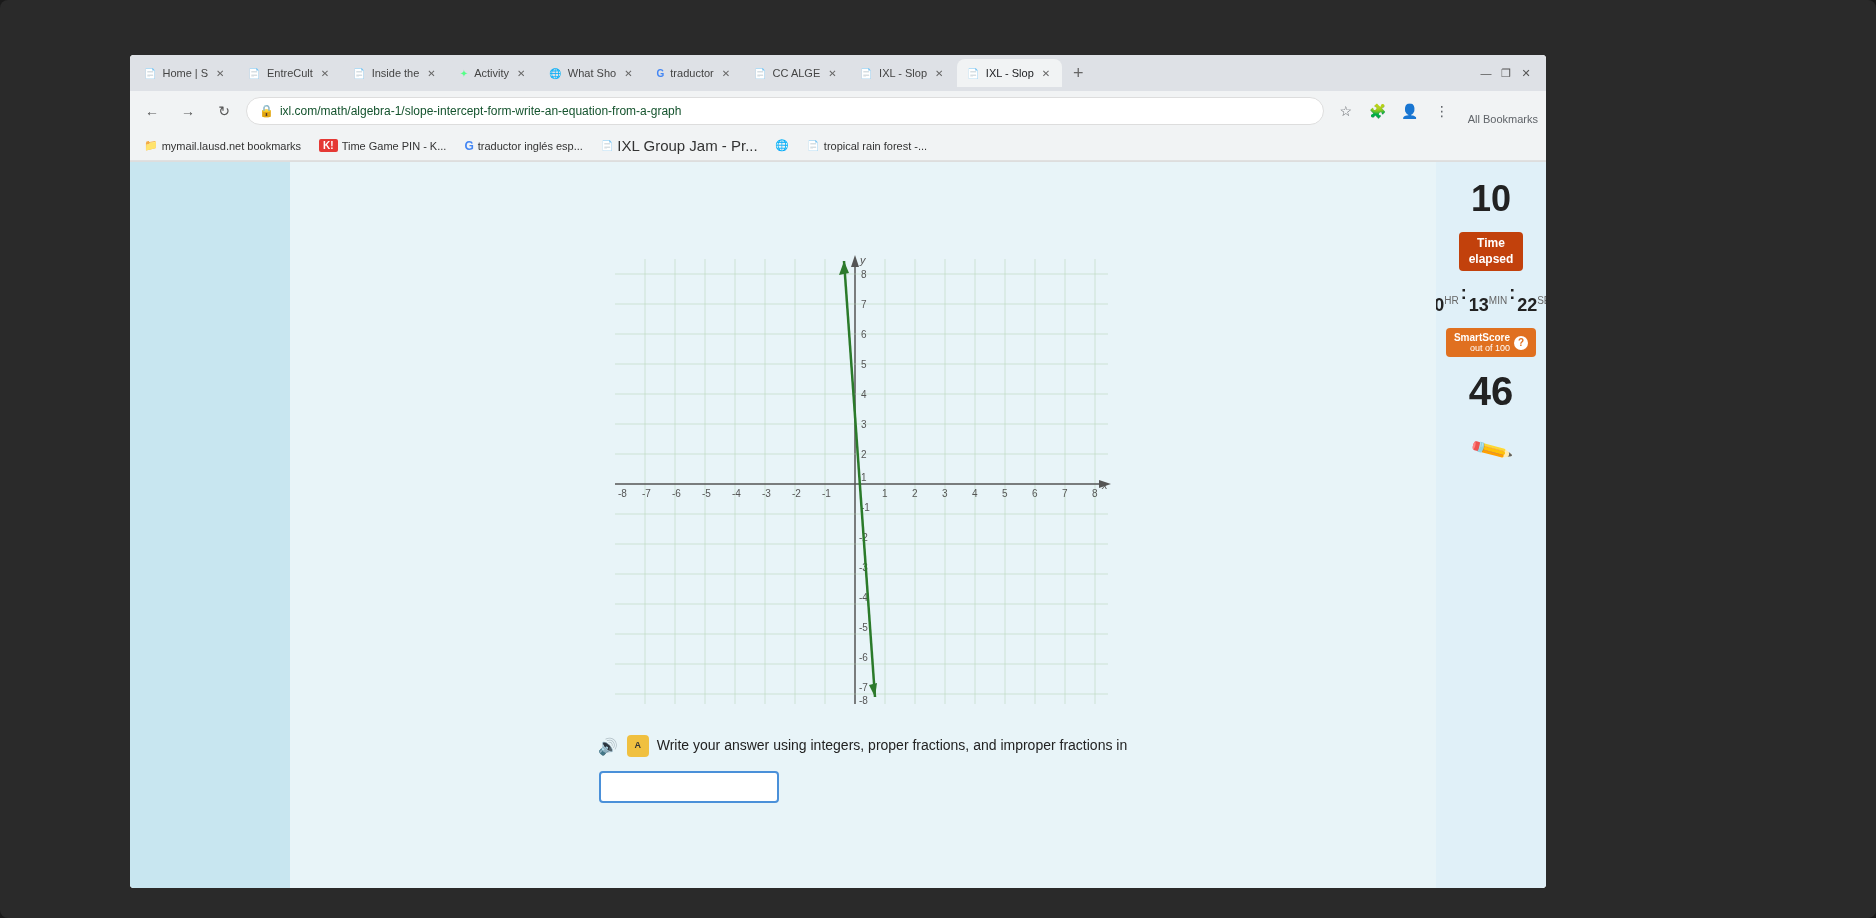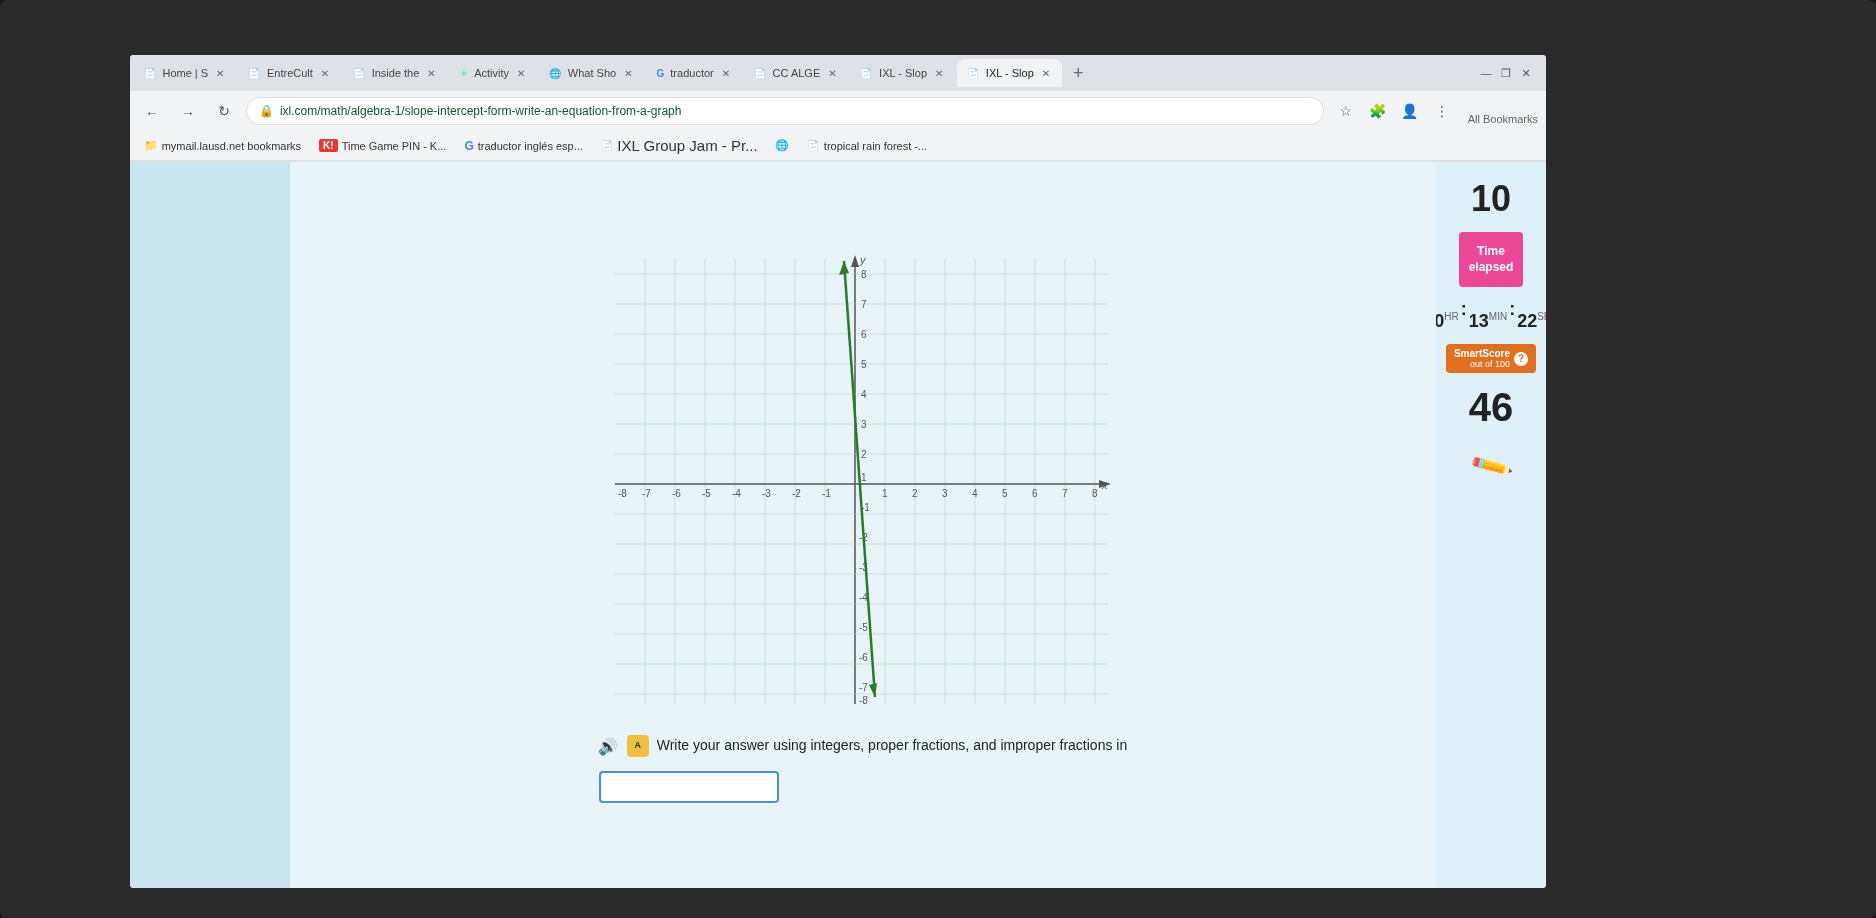--- a/index.html
+++ b/index.html
@@ -279,24 +279,24 @@
       gap: 12px;
     }
 
     .score-number {
       font-size: 36px;
       font-weight: bold;
       color: #222;
     }
 
     .time-elapsed-btn {
-      background: #ec4899;
+      background: #c2410c;
       color: #fff;
       border-radius: 4px;
-      padding: 12px 10px;
+      padding: 4px 10px;
       font-size: 11px;
       text-align: center;
       line-height: 1.3;
     }
 
     .timer-digit {
       font-size: 18px;
       font-weight: bold;
       color: #222;
     }

